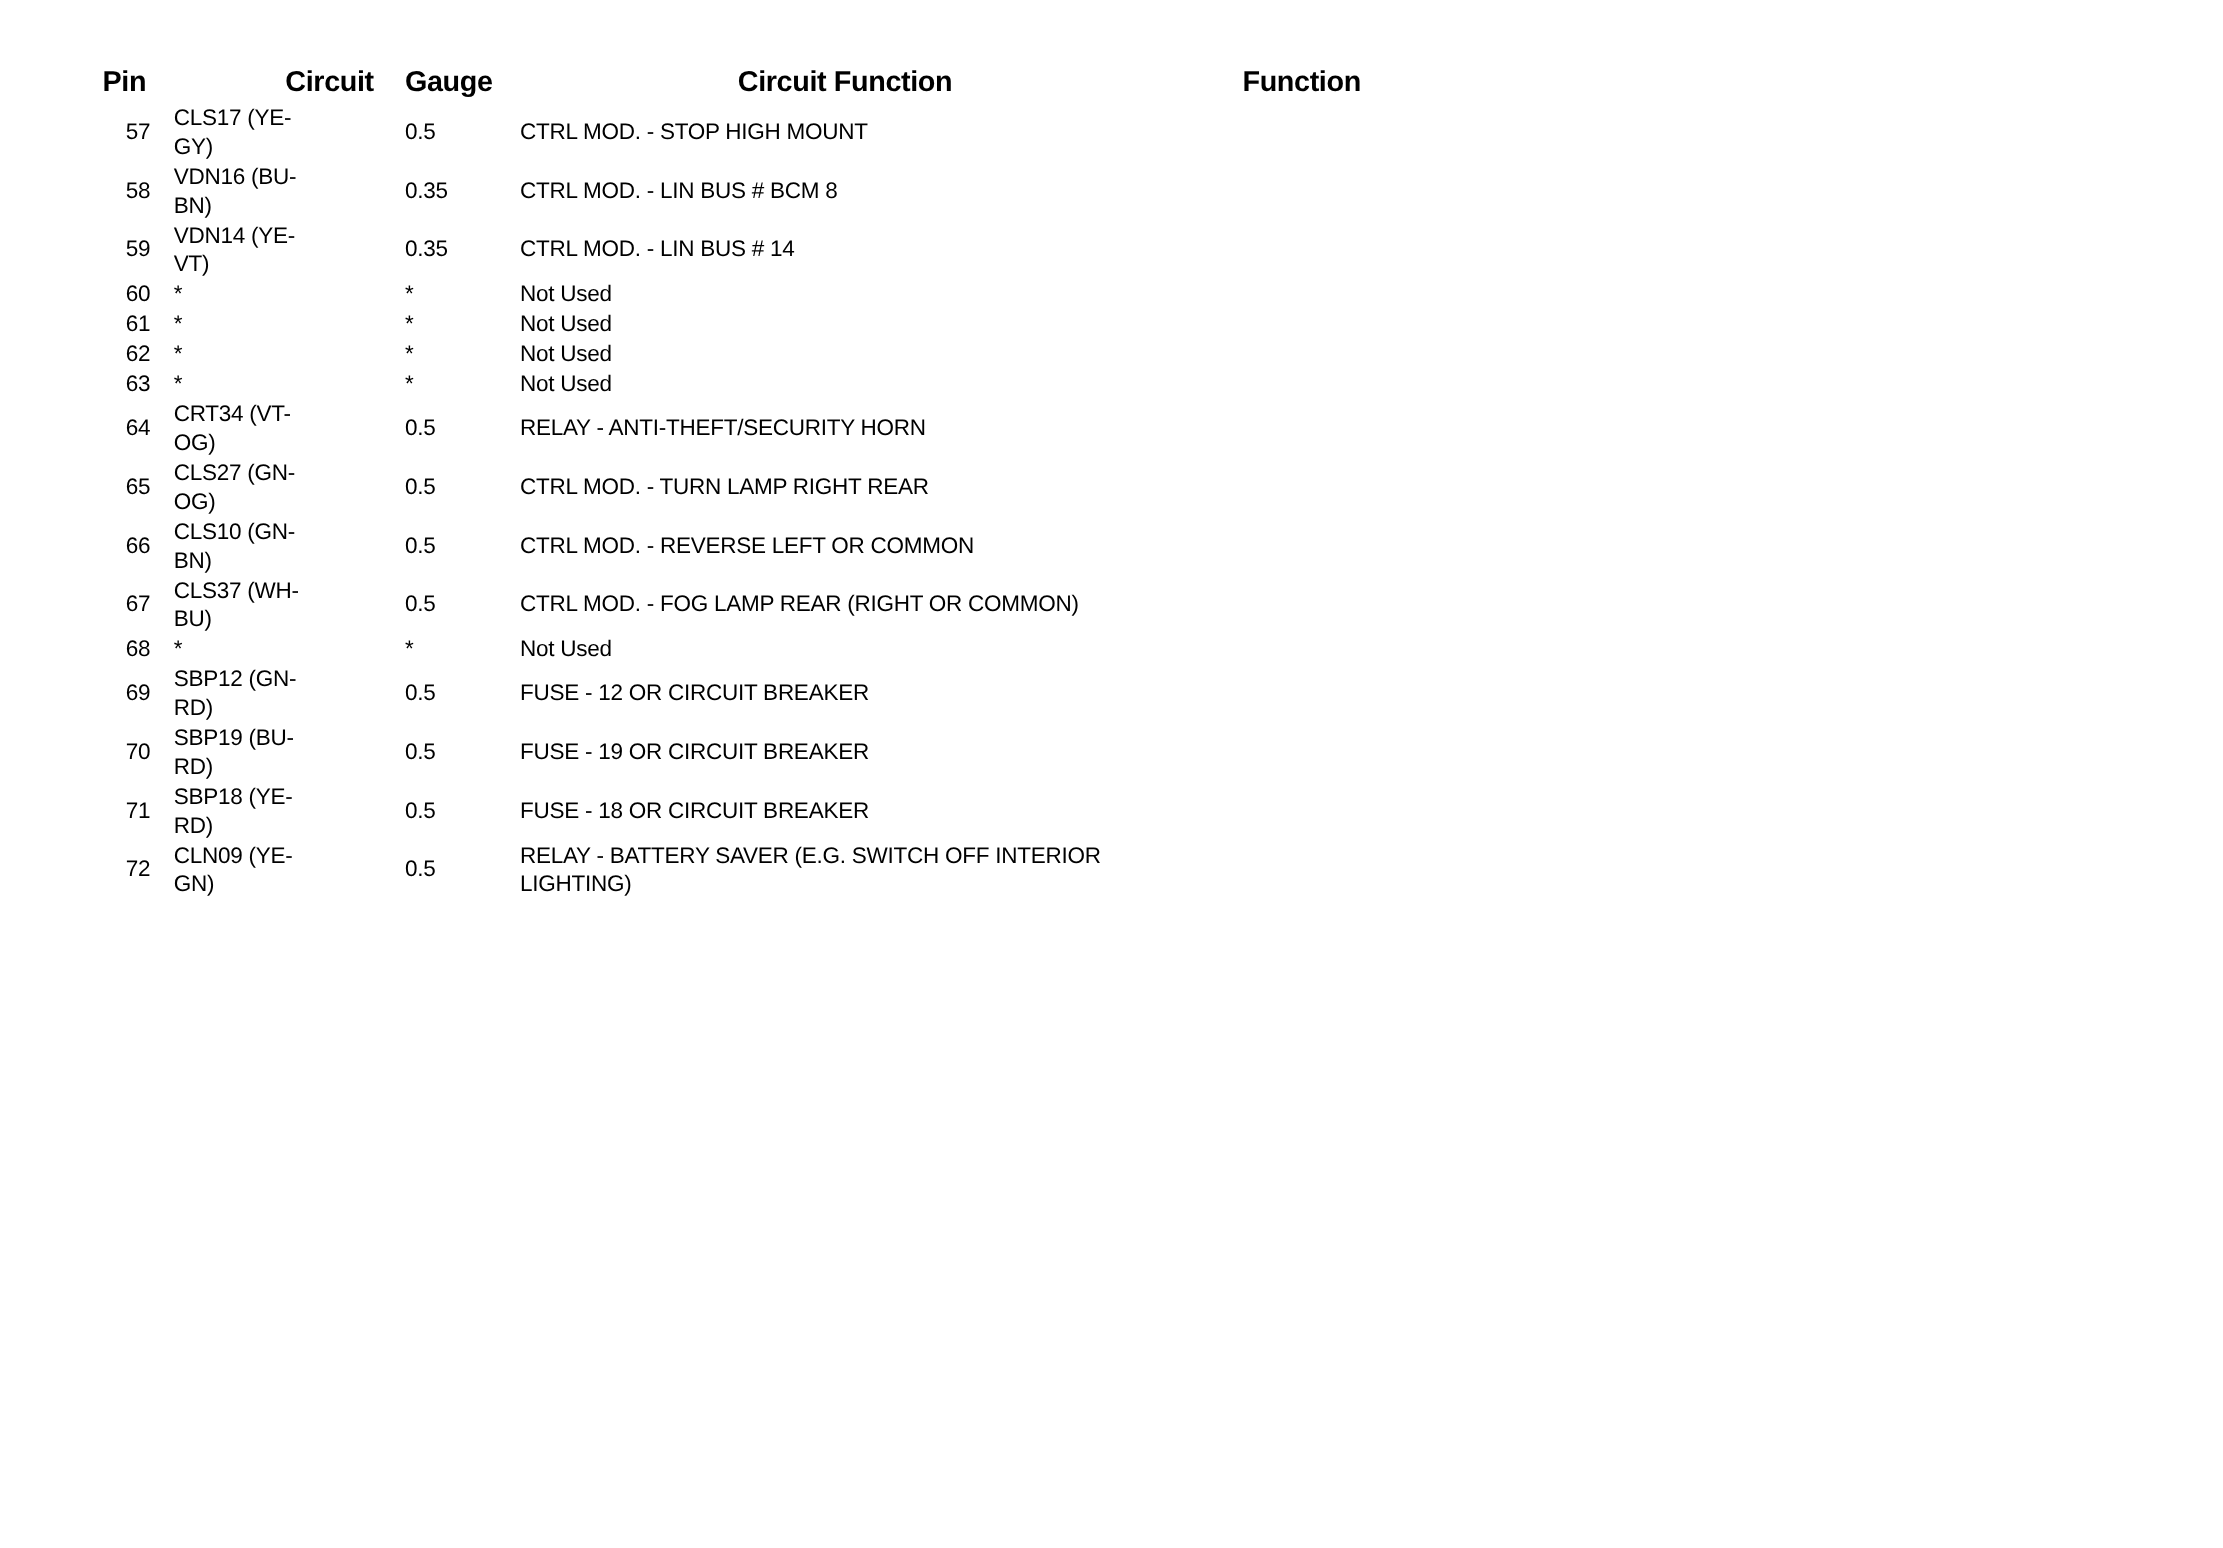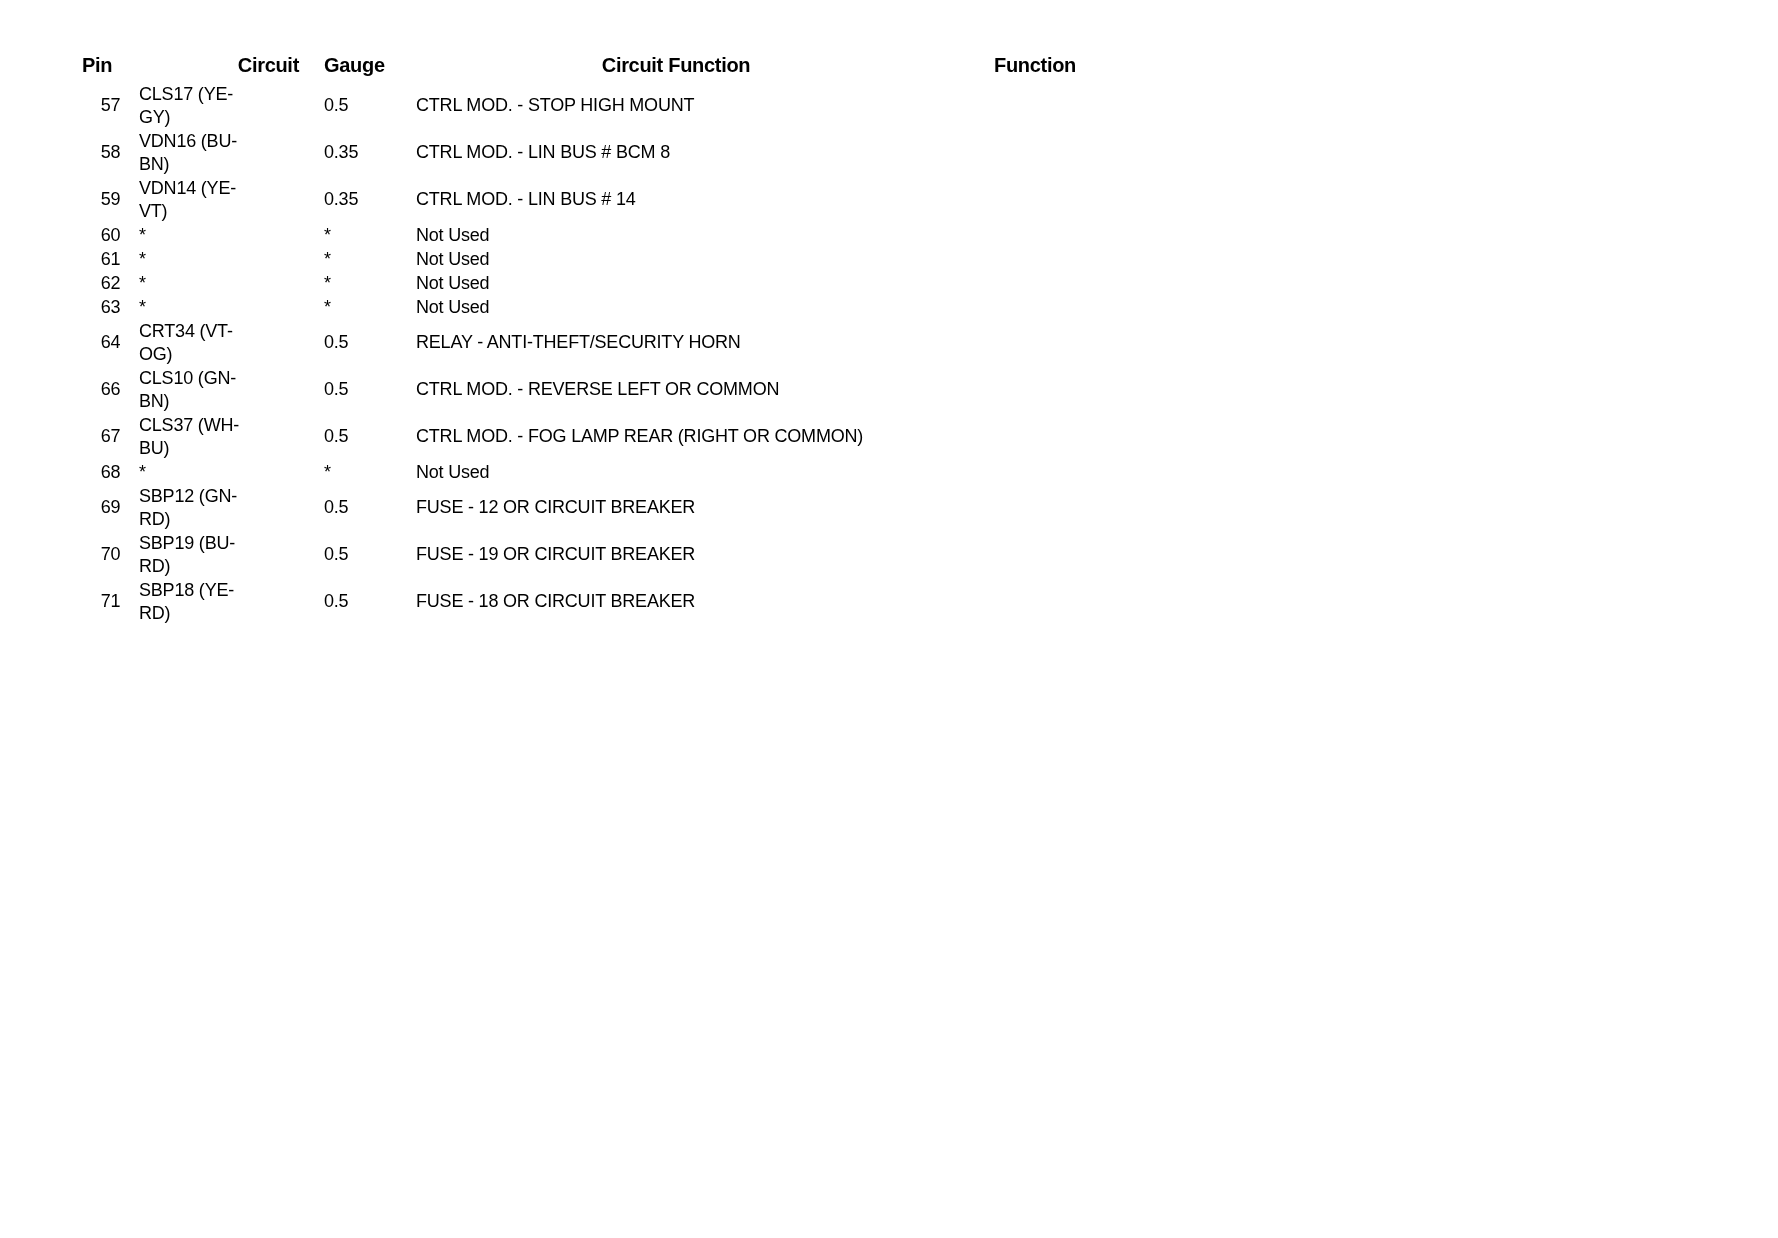--- a/index.html
+++ b/index.html
@@ -3,21 +3,21 @@
 <meta charset="utf-8">
 <style>
   html, body { margin: 0; padding: 0; background: #ffffff; }
   body {
     width: 1778px; height: 1238px; position: relative; overflow: hidden;
     font-family: "Liberation Sans", sans-serif; color: #000;
   }
   .doc { position: absolute; left: 80px; top: 48px; }
   table { border-collapse: collapse; table-layout: fixed; }
   th {
-    font-weight: bold; font-size: 20px; padding: 0; height: 34px;
+    font-weight: bold; font-size: 23px; padding: 0; height: 34px;
     vertical-align: middle; letter-spacing: -0.3px;
   }
   td {
     font-size: 18px; line-height: 23px; padding: 0; vertical-align: middle;
     letter-spacing: -0.2px;
   }
   tr.row.two td { height: 47px; }
   tr.row.one td { height: 24px; }
   .c-pin { width: 57px; text-align: center; }
   .c-circuit { width: 145px; }
@@ -115,20 +115,29 @@
         <tr class="row two">
           <td class="c-pin">64</td>
           <td class="c-circuit">
             <span class="circuit-text">CRT34 (VT-OG)</span>
           </td>
           <td class="c-gauge">0.5</td>
           <td class="c-func">RELAY - ANTI-THEFT/SECURITY HORN</td>
           <td class="c-qual"></td>
         </tr>
         <tr class="row two">
+          <td class="c-pin">65</td>
+          <td class="c-circuit">
+            <span class="circuit-text">CLS27 (GN-OG)</span>
+          </td>
+          <td class="c-gauge">0.5</td>
+          <td class="c-func">CTRL MOD. - TURN LAMP RIGHT REAR</td>
+          <td class="c-qual"></td>
+        </tr>
+        <tr class="row two">
           <td class="c-pin">66</td>
           <td class="c-circuit">
             <span class="circuit-text">CLS10 (GN-BN)</span>
           </td>
           <td class="c-gauge">0.5</td>
           <td class="c-func">CTRL MOD. - REVERSE LEFT OR COMMON</td>
           <td class="c-qual"></td>
         </tr>
         <tr class="row two">
           <td class="c-pin">67</td>
@@ -166,17 +175,26 @@
           <td class="c-func">FUSE - 19 OR CIRCUIT BREAKER</td>
           <td class="c-qual"></td>
         </tr>
         <tr class="row two">
           <td class="c-pin">71</td>
           <td class="c-circuit">
             <span class="circuit-text">SBP18 (YE-RD)</span>
           </td>
           <td class="c-gauge">0.5</td>
           <td class="c-func">FUSE - 18 OR CIRCUIT BREAKER</td>
+          <td class="c-qual"></td>
+        </tr>
+        <tr class="row two">
+          <td class="c-pin">72</td>
+          <td class="c-circuit">
+            <span class="circuit-text">CLN09 (YE-GN)</span>
+          </td>
+          <td class="c-gauge">0.5</td>
+          <td class="c-func">RELAY - BATTERY SAVER (E.G. SWITCH OFF INTERIOR LIGHTING)</td>
           <td class="c-qual"></td>
         </tr>
       </tbody>
   </table>
 </div>
 
 </body></html>

